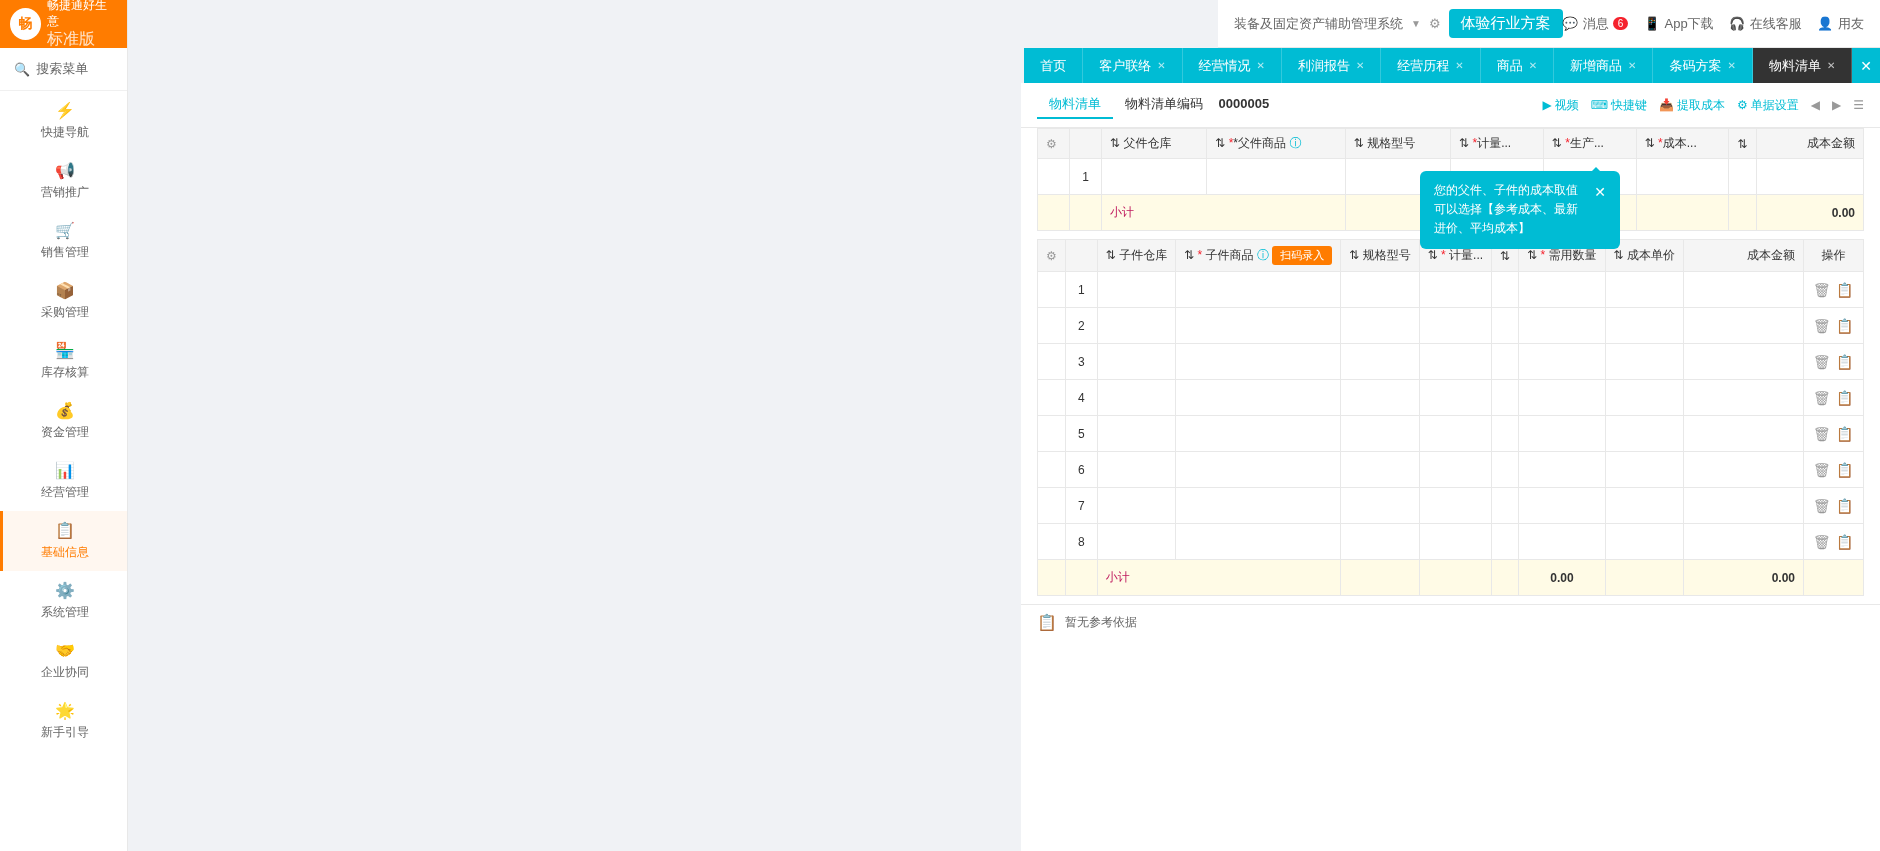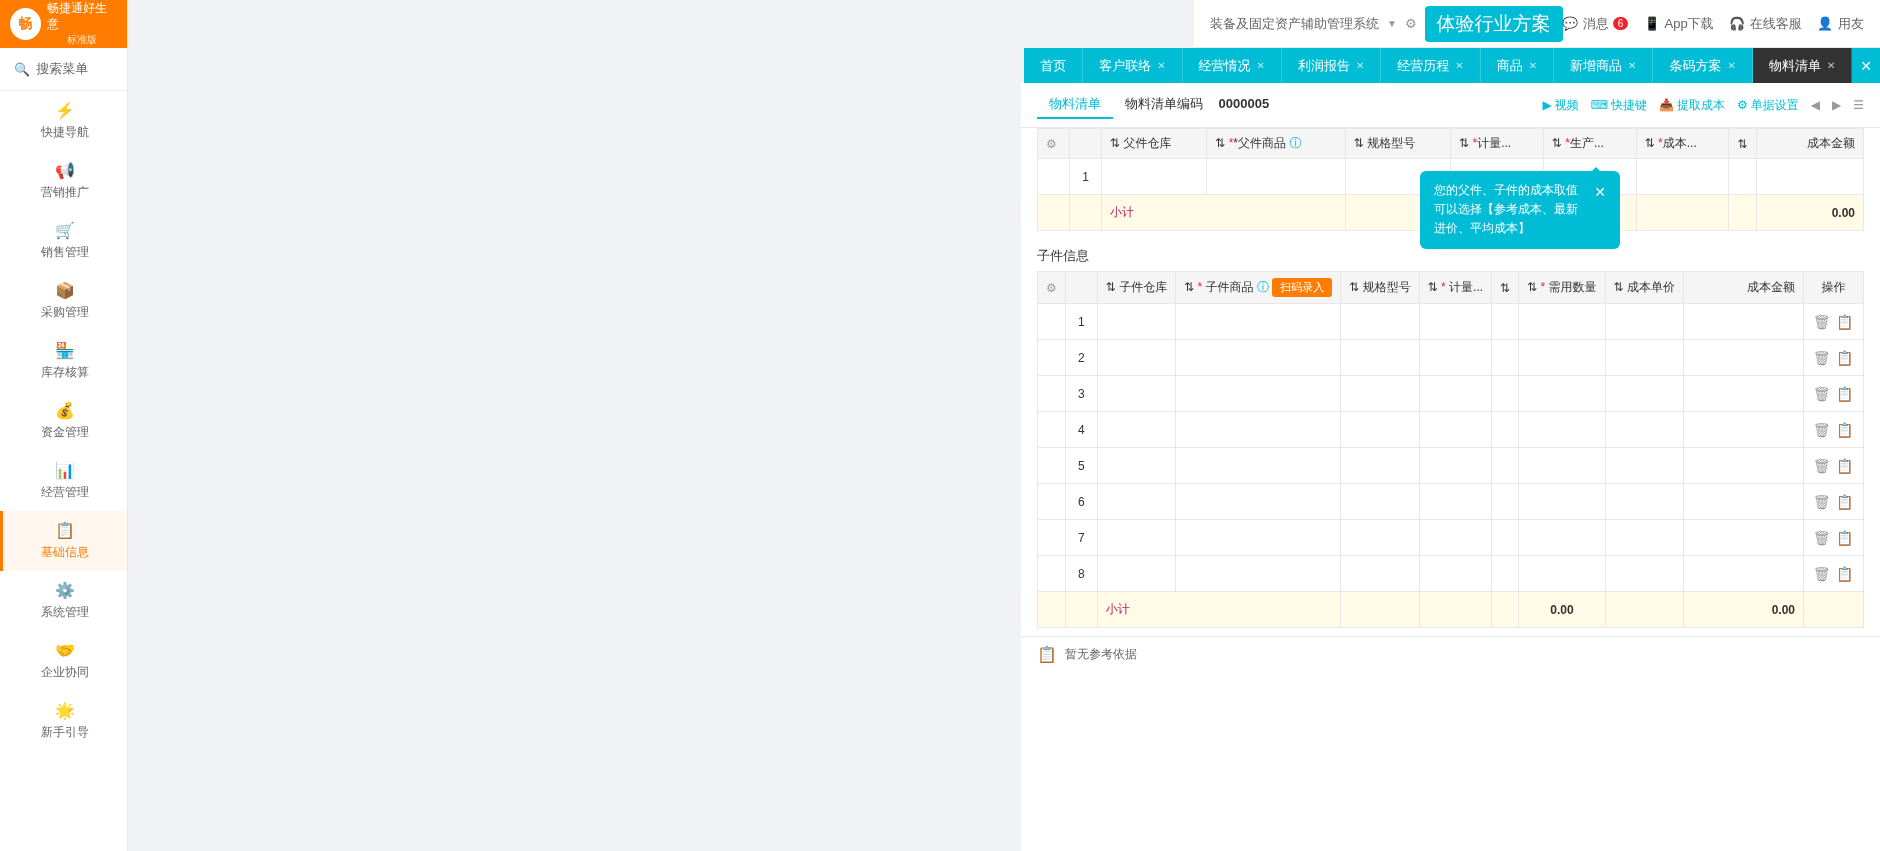--- a/index.html
+++ b/index.html
@@ -29,21 +29,21 @@
       background: #fff;
       border-radius: 50%;
       display: flex;
       align-items: center;
       justify-content: center;
       color: #ff7c00;
       font-weight: bold;
       font-size: 14px;
     }
     .logo-text { font-size: 12px; line-height: 1.3; }
-    .logo-sub { font-size: 10px; color: rgba(255,255,255,0.8); text-align: center; }
+    .logo-sub { font-size: 16px; color: rgba(255,255,255,0.8); }
 
     .sidebar-search {
       padding: 8px;
       border-bottom: 1px solid #f0f0f0;
     }
     .sidebar-search-btn {
       width: 100%;
       background: none;
       border: none;
       display: flex;
@@ -99,21 +99,21 @@
     .top-bar-right { display: flex; align-items: center; gap: 16px; color: #666; font-size: 13px; }
     .top-bar-right .icon-btn { cursor: pointer; display: flex; align-items: center; gap: 4px; }
     .badge { background: #f5222d; color: #fff; border-radius: 10px; font-size: 10px; padding: 1px 5px; }
     .trial-btn {
       background: #00bcd4;
       color: #fff;
       border: none;
       border-radius: 4px;
       padding: 5px 12px;
       cursor: pointer;
-      font-size: 19px;
+      font-size: 15px;
     }
 
     
     .nav-tabs {
       background: #00bcd4;
       display: flex;
       align-items: center;
       flex-shrink: 0;
       height: 35px;
       overflow: hidden;
@@ -500,21 +500,20 @@
             <td></td>
             <td></td>
             <td></td>
             <td style="text-align:right;font-weight:bold;">0.00</td>
           </tr>
         </tbody>
       </table>
     </div>
 
     <div class="section">
-      <div class="section-title">子件信息</div>
       <table class="data-table">
         <thead>
           <tr>
             <th class="th-settings">
               <span class="gear-icon">⚙</span>
             </th>
             <th style="width:32px;text-align:center;"></th>
             <th>
               <span>⇅</span>
               <span>子件仓库</span>

